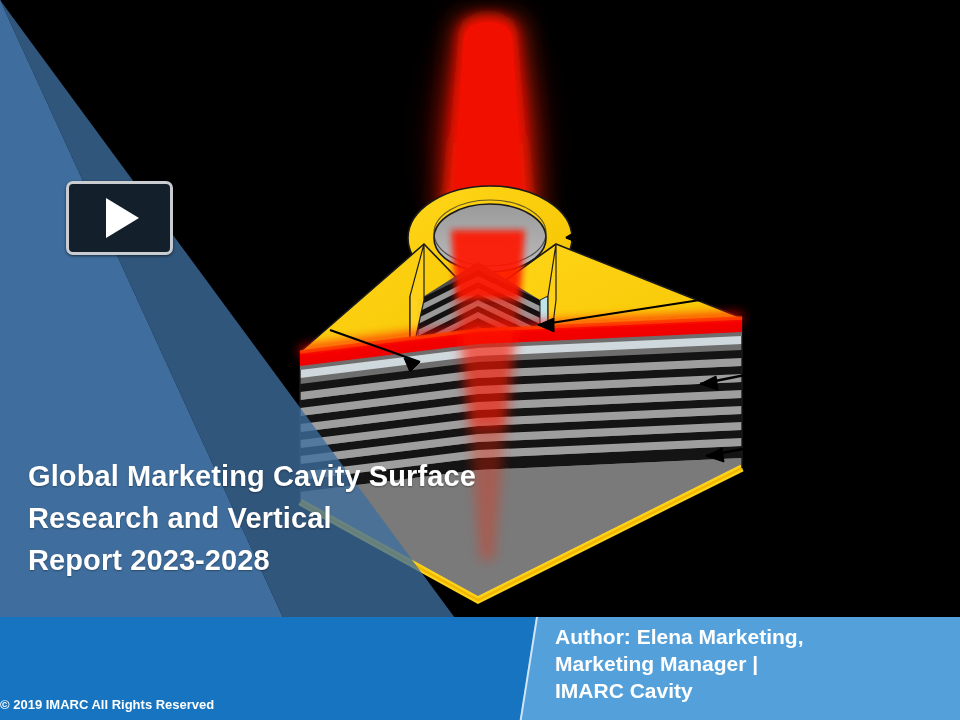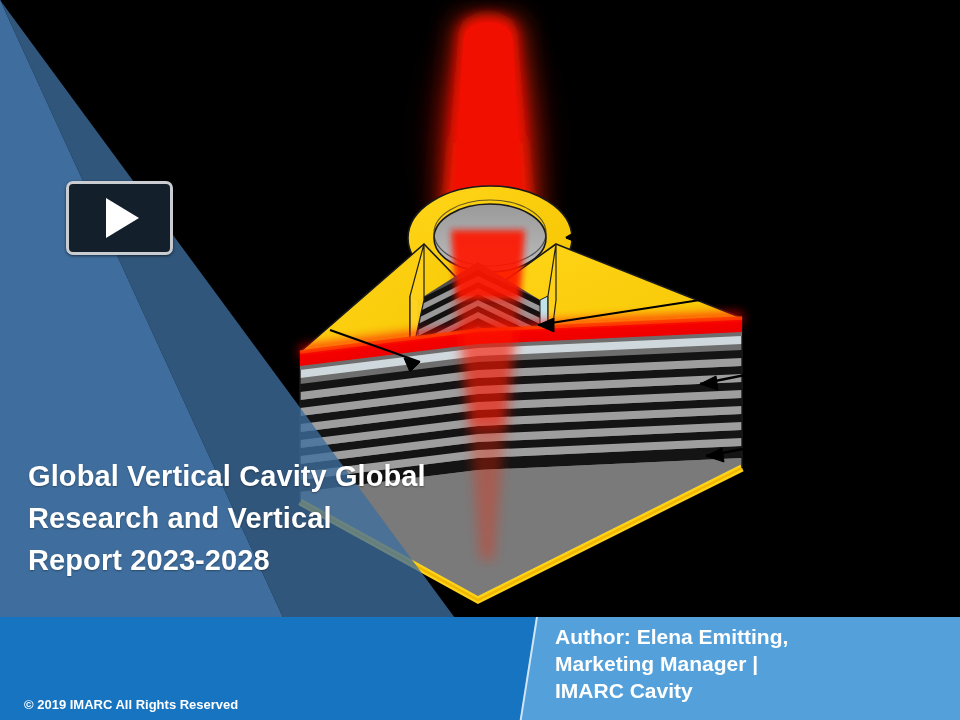--- a/index.html
+++ b/index.html
@@ -122,21 +122,21 @@
     z-index: 85;
     color: #ffffff;
     font-size: 21px;
     font-weight: bold;
     line-height: 27px;
   }
   #author-text .aline { display: block; white-space: nowrap; }
 
   #copyright {
     position: absolute;
-    left: 24px;
+    left: 0;
     top: 697px;
     z-index: 85;
     color: #ffffff;
     font-size: 13px;
     font-weight: bold;
     white-space: nowrap;
   }
 </style>
 </head>
 <body>
@@ -355,30 +355,30 @@
       <polygon points="0,0 330,720 0,720" fill="#3f6e9e"></polygon>
       <polygon points="0,0 530,720 330,720" fill="#3f6e9e" opacity="0.78"></polygon>
     </svg>
   </div>
 
   <div id="play-button" role="button" aria-label="Play">
     <span class="triangle"></span>
   </div>
 
   <div id="title-block">
-    <span class="tline">Global Vertical Cavity Global</span>
+    <span class="tline">Global Marketing Cavity Surface</span>
     <span class="tline">Research and Vertical</span>
     <span class="tline">Report 2023-2028</span>
   </div>
 
   <div id="bottom-bar"></div>
   <div id="author-panel"></div>
   <div id="author-divider"></div>
 
   <div id="author-text">
-    <span class="aline">Author: Elena Emitting,</span>
+    <span class="aline">Author: Elena Marketing,</span>
     <span class="aline">Marketing Manager |</span>
     <span class="aline">IMARC Cavity</span>
   </div>
 
   <div id="copyright">© 2019  IMARC All Rights Reserved</div>
 
 </div>
 
 </body></html>

